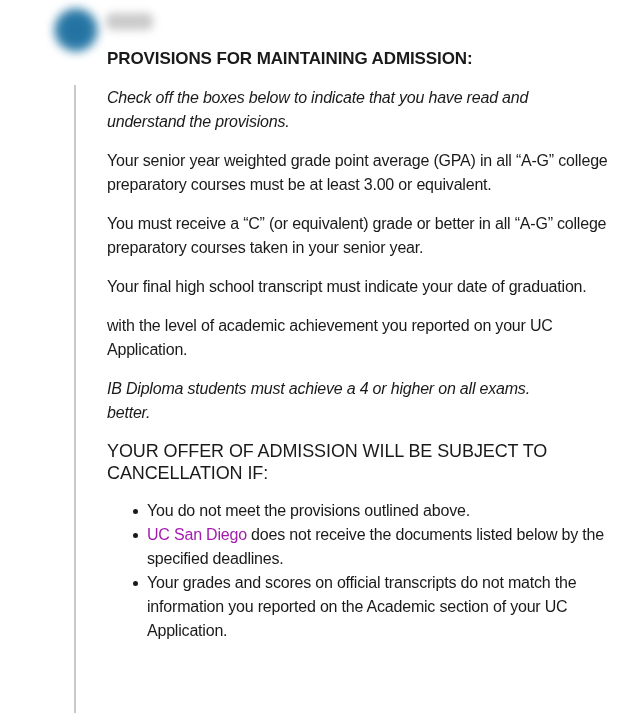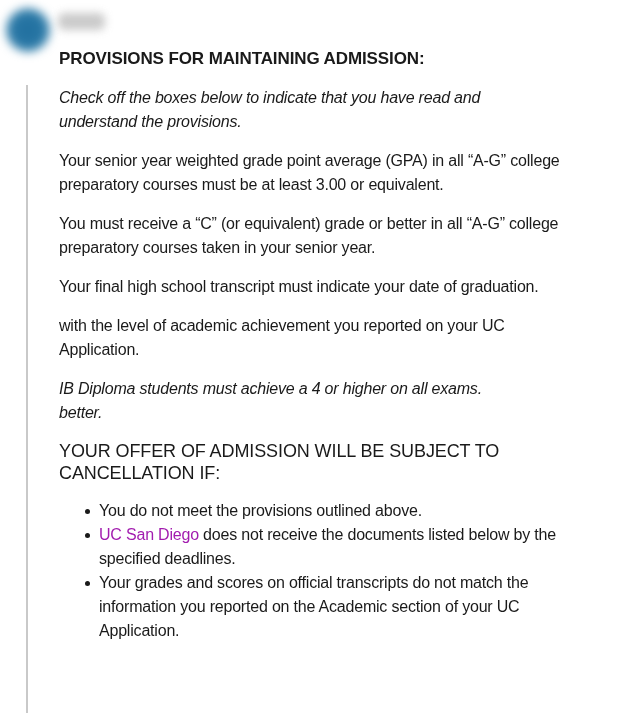--- a/index.html
+++ b/index.html
@@ -5,21 +5,21 @@
 <style>
   * { box-sizing: border-box; }
   html, body {
     margin: 0; padding: 0;
     width: 629px; height: 713px;
     background: #ffffff;
     font-family: "Liberation Sans", sans-serif;
     color: #1a1a1a;
     overflow: hidden;
   }
-  .thread { position: relative; width: 527px; height: 713px; }
+  .thread { position: relative; width: 527px; height: 713px; margin-left: 48px; }
 
   
   .avatar {
     position: absolute; left: 6px; top: 8px;
     width: 44px; height: 44px; border-radius: 50%;
     background: radial-gradient(circle at 50% 50%, #1f6e9e 0%, #2a78a6 50%, #6ba6c6 85%);
     filter: blur(5px);
   }
   
   .redacted-name {

